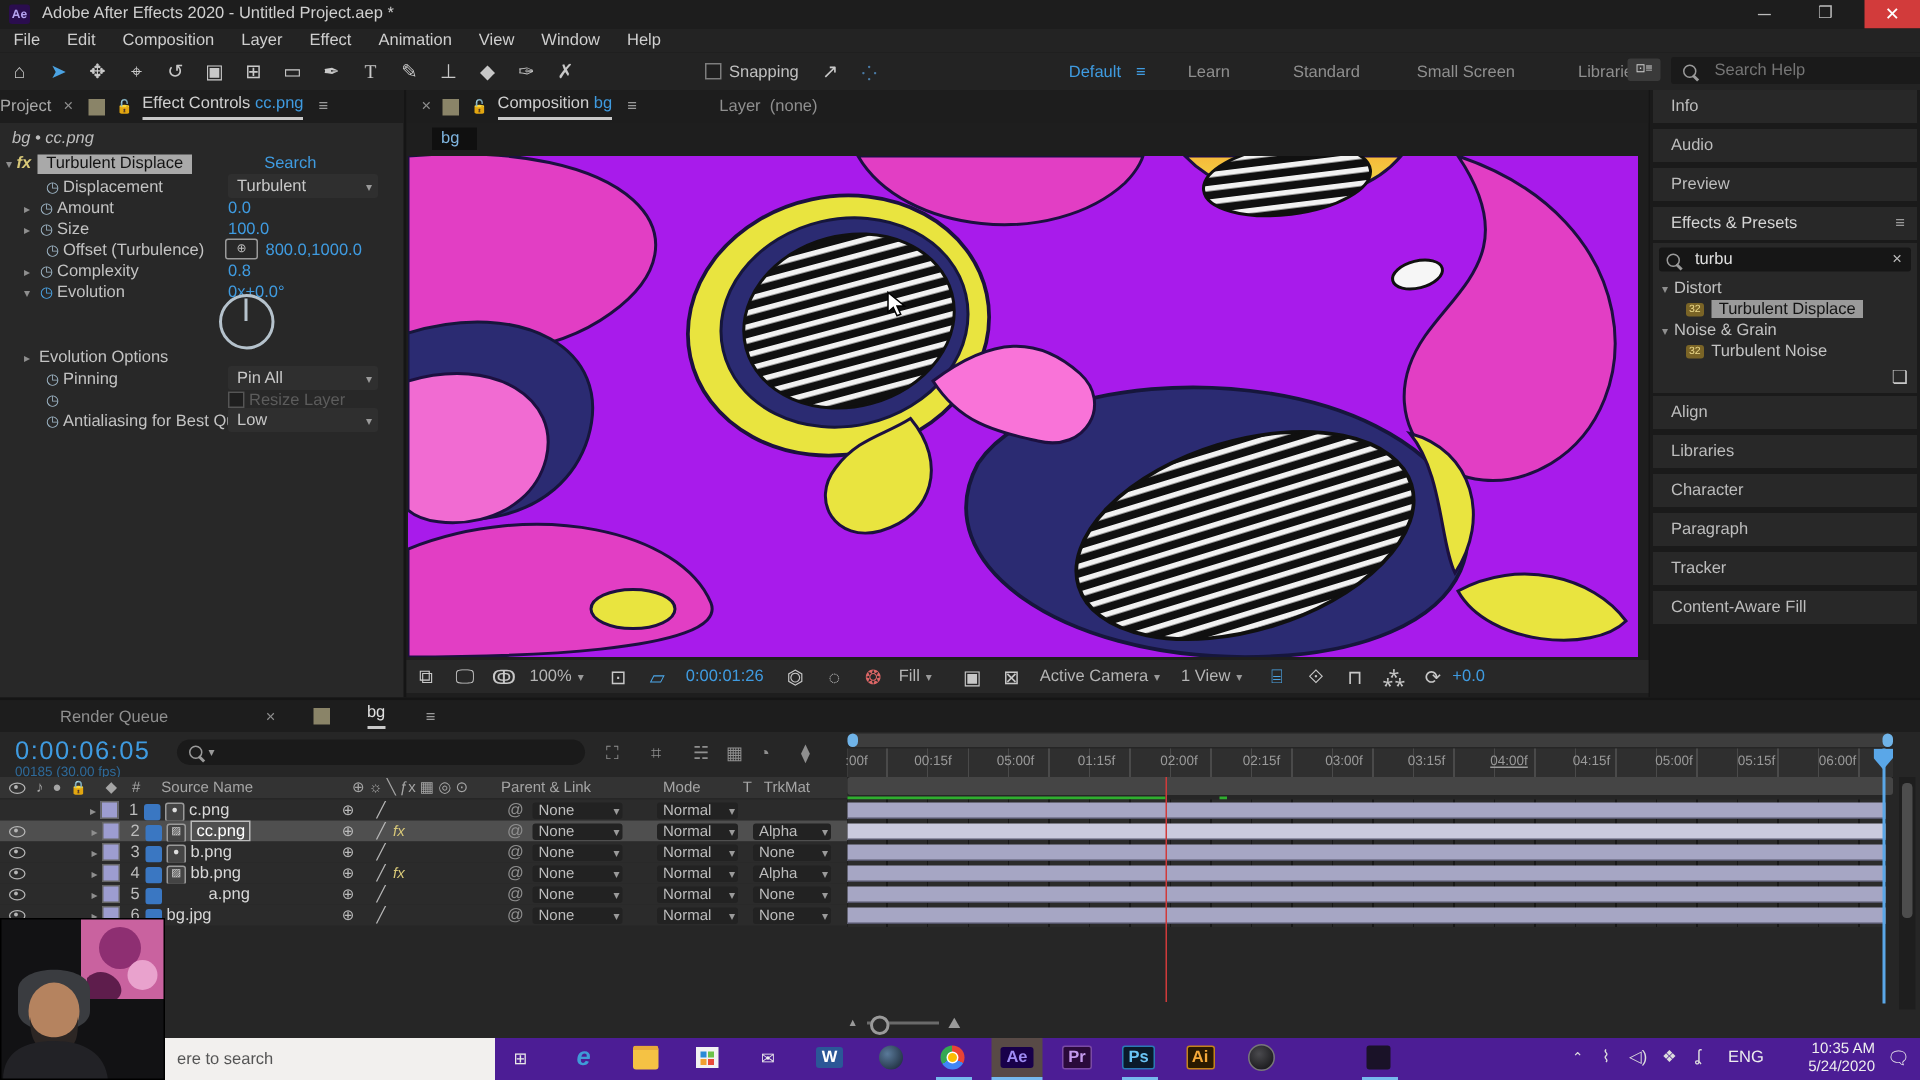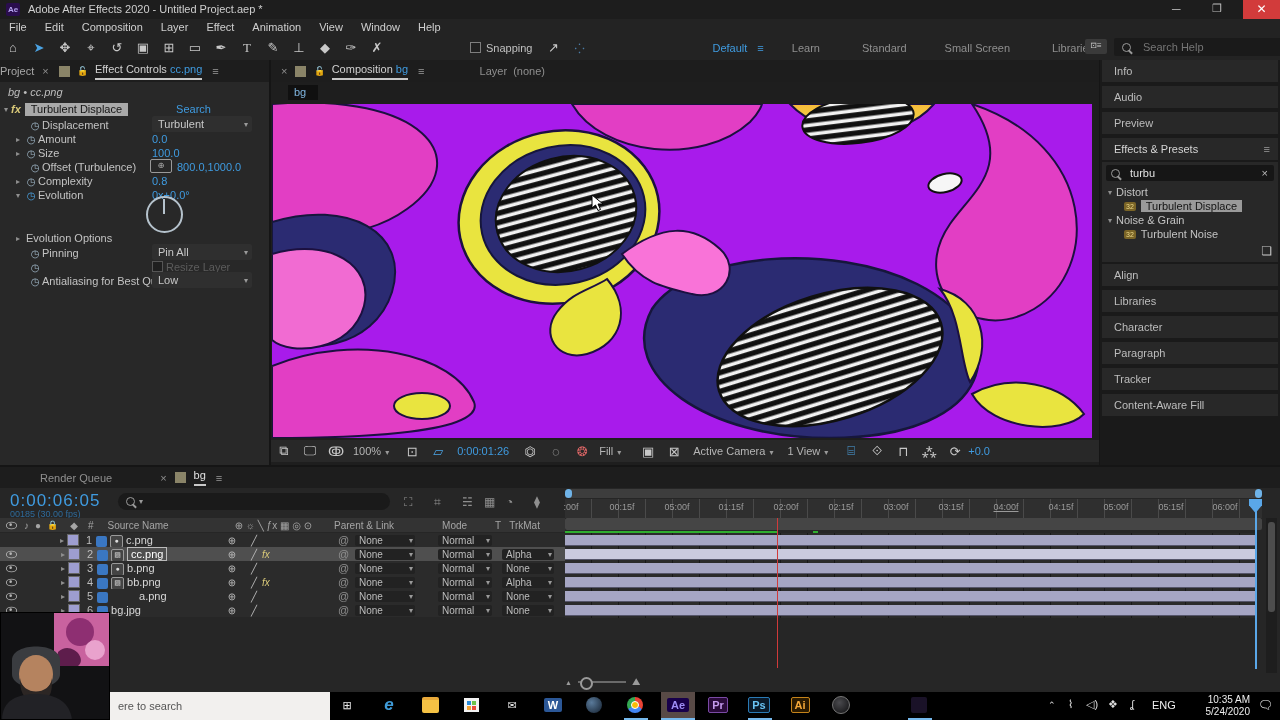--- a/index.html
+++ b/index.html
@@ -325,21 +325,21 @@
     </div>
   <div class="rp-row" style="top:368px;">
       <span>Tracker</span>
     </div>
   <div class="rp-row" style="top:394px;">
       <span>Content-Aware Fill</span>
     </div>
 
   <div class="abs" style="left:0;top:465px;width:1280px;height:227px;background:#262626;border-top:2px solid #151515;">
 
-    <div class="abs tabbar row" style="left:0;top:0;width:1280px;height:21px;">
+    <div class="abs tabbar row" style="left:0;top:0;width:1280px;height:21px;gap:17px;">
       <span class="dim" style="margin-left:40px;">Render Queue</span>
       <span class="dim" style="margin-left:48px;">×</span>
       <span style="margin-left:8px;width:11px;height:11px;background:#8a8468;display:inline-block;"></span>
       <span style="margin-left:8px;color:#e0e0e0;border-bottom:2px solid #c8c8c8;padding-bottom:3px;">bg</span>
       <span style="margin-left:10px;color:#9a9a9a;">≡</span>
     </div>
 
     <span class="abs blue" style="left:10px;top:24px;font-size:17px;letter-spacing:1px;">0:00:06:05</span>
     <span class="abs" style="left:10px;top:42px;font-size:9px;color:#2e6a9a;">00185 (30.00 fps)</span>
     <div class="abs row" style="left:118px;top:26px;width:272px;height:17px;background:#1a1a1a;border-radius:9px;padding-left:8px;box-sizing:border-box;">
@@ -558,21 +558,21 @@
         <span class="abs" style="left:2px;top:-4px;width:9px;height:9px;border:2px solid #9a9a9a;border-radius:50%;background:#2b2b2b;"></span>
       </div>
       <span style="color:#9a9a9a;font-size:10px;">⛰</span>
     </div>
 
     <div class="abs" style="left:1266px;top:51px;width:11px;height:155px;background:#1e1e1e;">
       <div class="abs" style="left:2px;top:4px;width:7px;height:90px;background:#4d4d4d;border-radius:3px;"></div>
     </div>
   </div>
 
-  <div class="abs" style="left:0;top:692px;width:1280px;height:28px;background:#000000;">
+  <div class="abs" style="left:0;top:692px;width:1280px;height:28px;background:#4c1d95;">
     <div class="abs row" style="left:110px;top:0;width:220px;height:28px;background:#f2f0ee;color:#555;padding-left:8px;box-sizing:border-box;">
       <span>ere to search</span>
     </div>
     <span class="abs tbar-icon" style="left:334px;color:#e8e8e8;">⊞</span>
     <span class="abs tbar-icon" style="left:376px;">
         <span class="applabel" style="color:#3f9bd8;font-size:17px;font-style:italic;">e</span>
       </span>
     <span class="abs tbar-icon" style="left:417px;">
         <span style="width:17px;height:13px;background:#f5c244;border-radius:2px;border-top:3px solid #e8a93a;display:inline-block;"></span>
       </span>

